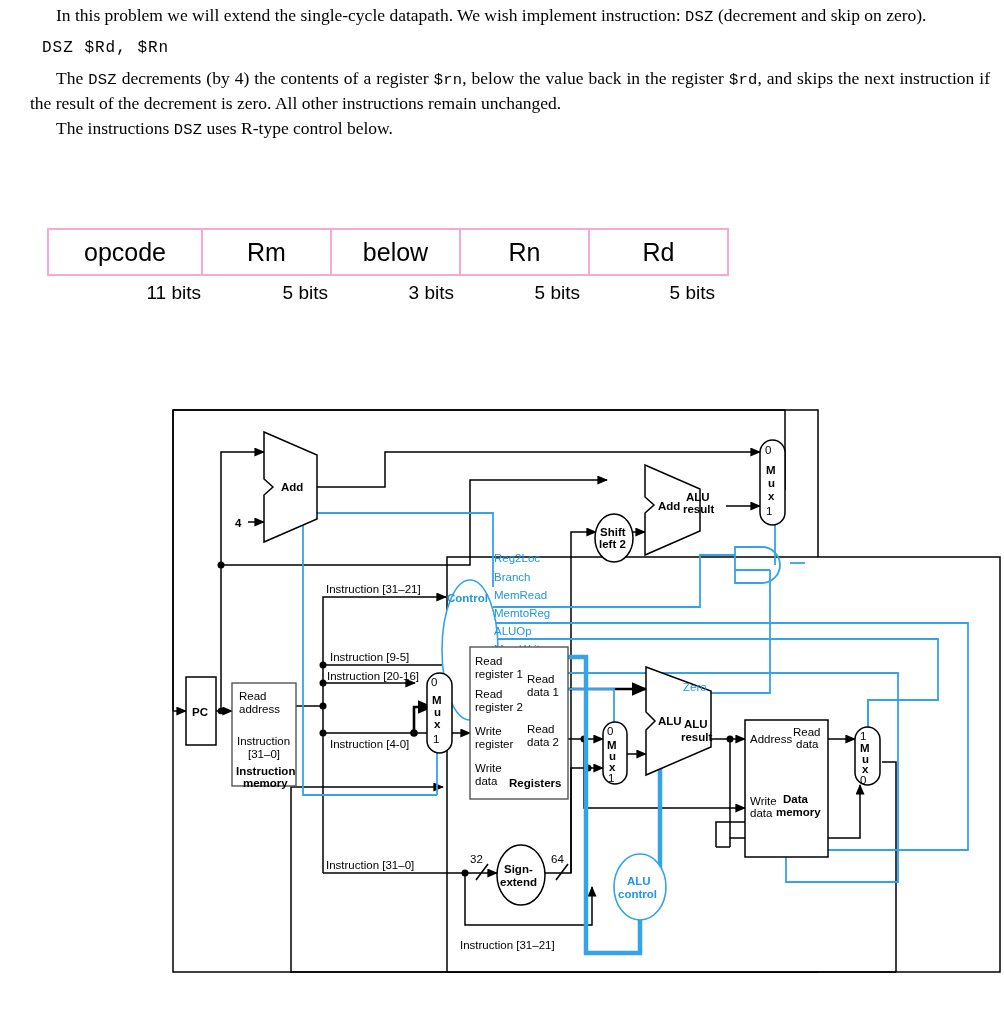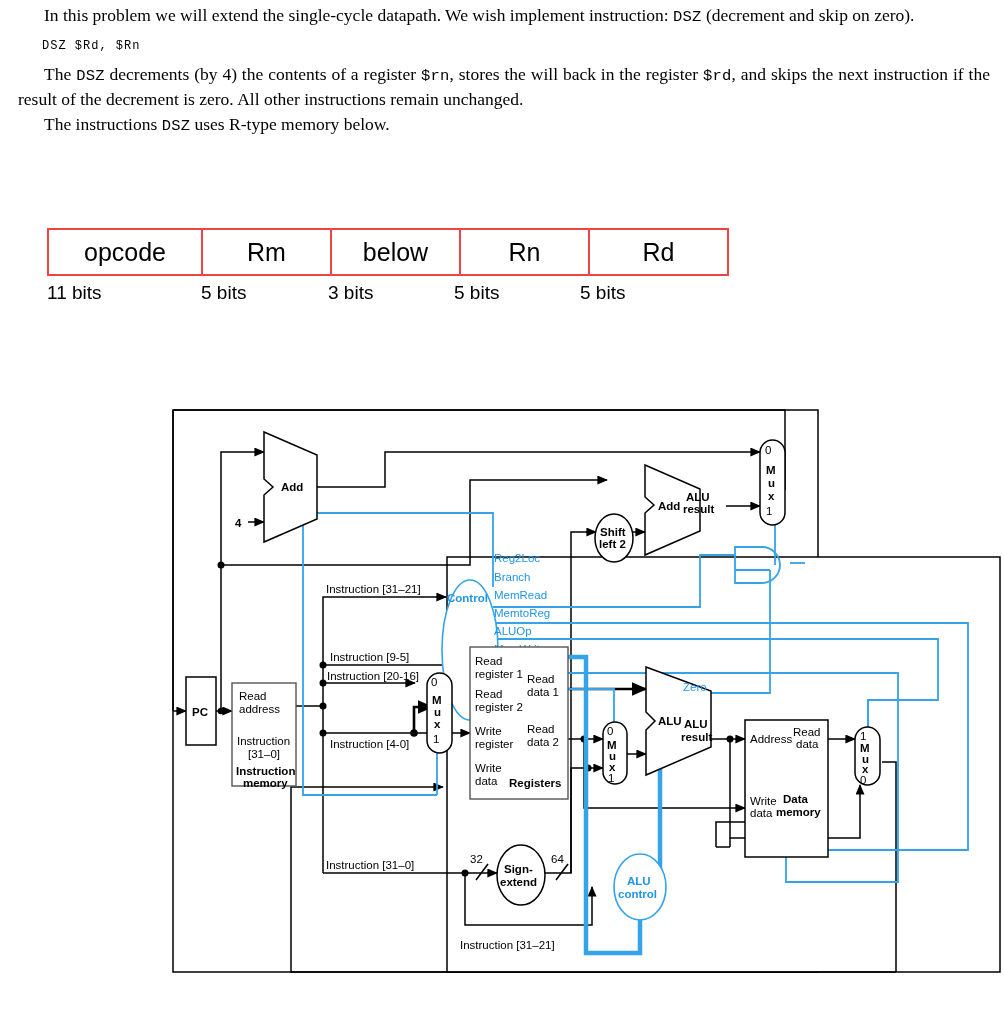--- a/index.html
+++ b/index.html
@@ -1,30 +1,30 @@
 <!DOCTYPE html>
 <html><head>
 <meta charset="utf-8">
 <style>
   html,body{margin:0;padding:0;background:#ffffff;}
   body{width:1004px;height:1024px;position:relative;
        font-family:"Liberation Serif", serif;color:#000;}
   .prose{position:absolute;left:14px;top:4px;width:976px;}
-  .prose p{margin:0 0 2px 4px;font-size:17.5px;line-height:23px;text-align:justify;}
+  .prose p{margin:0 0 2px 16px;font-size:17.5px;line-height:23px;text-align:justify;}
   .ind{text-indent:26px;}
   .mono{font-family:"Liberation Mono", monospace;font-size:15.5px;letter-spacing:.2px;}
   .codeline{margin:10px 0 10px 0;font-family:"Liberation Mono", monospace;
-            font-size:12px;padding-left:28px;letter-spacing:1px;}
+            font-size:16px;padding-left:28px;letter-spacing:1px;}
   
   .fmt{position:absolute;left:47px;top:228px;}
   .fmt table{border-collapse:collapse;}
-  .fmt td{border:2px solid #ef4444;height:42px;text-align:center;vertical-align:middle;
+  .fmt td{border:2px solid #f9a8d4;height:42px;text-align:center;vertical-align:middle;
           font-family:"Liberation Sans", sans-serif;font-size:25px;}
   .bits{display:flex;margin-top:6px;}
-  .bits div{text-align:left;font-family:"Liberation Sans", sans-serif;font-size:19px;}
+  .bits div{text-align:right;font-family:"Liberation Sans", sans-serif;font-size:19px;}
   
   #dp{position:absolute;left:0px;top:395px;}
   svg text{font-family:"Liberation Sans", sans-serif;fill:#000;}
   .lbl{font-size:11.5px;}
   .lblb{font-size:11.5px;font-weight:bold;}
   .blu{fill:#2196e8;font-size:11.5px;}
   .blub{fill:#2196e8;font-size:11.5px;font-weight:bold;}
   .wire{stroke:#000;stroke-width:1.5;fill:none;}
   .wireT{stroke:#000;stroke-width:2.6;fill:none;}
   .cwire{stroke:#35a3e8;stroke-width:1.8;fill:none;}
@@ -37,23 +37,23 @@
   .dot{fill:#000;}
 </style>
 </head>
 <body>
 
 <div class="prose">
   <p class="ind"><span>In this problem we will extend the single-cycle datapath. We wish implement instruction: </span><span class="mono">DSZ</span><span> (decrement and skip on zero).</span></p>
 
   <div class="codeline">DSZ   $Rd, $Rn</div>
 
-  <p class="ind"><span>The </span><span class="mono">DSZ</span><span> decrements (by 4) the contents of a register </span><span class="mono">$rn</span><span>, stores the will back in the register </span><span class="mono">$rd</span><span>, and skips the next instruction if the result of the decrement is zero. All other instructions remain unchanged.</span></p>
-
-  <p class="ind"><span>The instructions </span><span class="mono">DSZ</span><span> uses R-type memory below.</span></p>
+  <p class="ind"><span>The </span><span class="mono">DSZ</span><span> decrements (by 4) the contents of a register </span><span class="mono">$rn</span><span>, below the value back in the register </span><span class="mono">$rd</span><span>, and skips the next instruction if the result of the decrement is zero. All other instructions remain unchanged.</span></p>
+
+  <p class="ind"><span>The instructions </span><span class="mono">DSZ</span><span> uses R-type control below.</span></p>
 </div>
 
 <div class="fmt">
   <table>
     <tbody>
         <tr>
       <td style="width:150px">opcode</td>
       <td style="width:125px">Rm</td>
       <td style="width:125px">below</td>
       <td style="width:125px">Rn</td>

